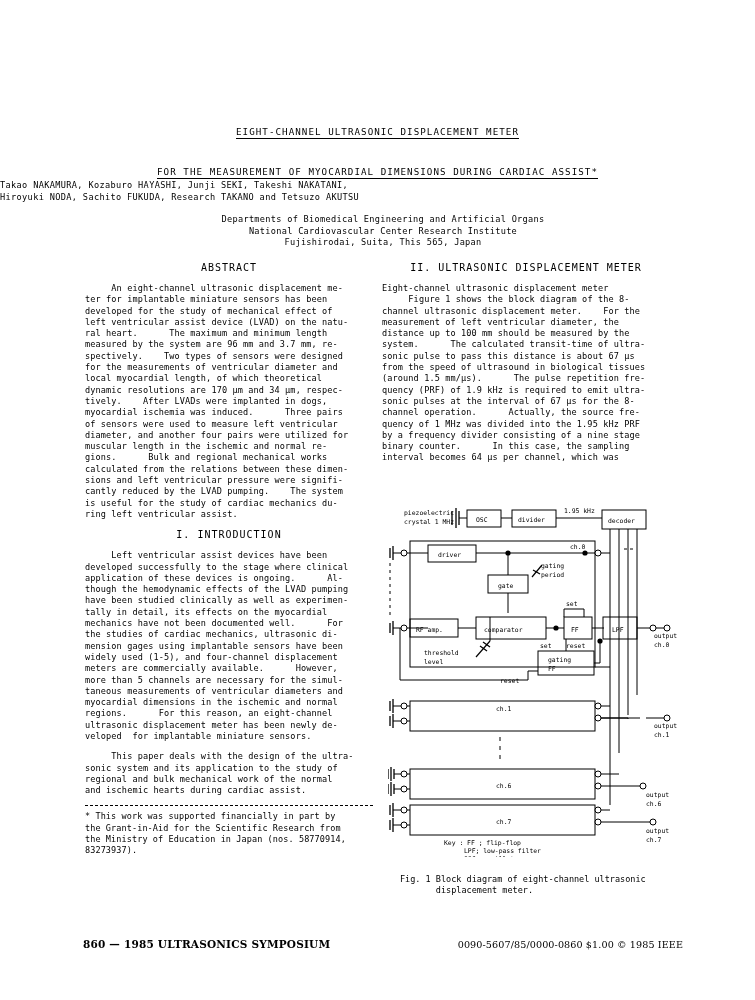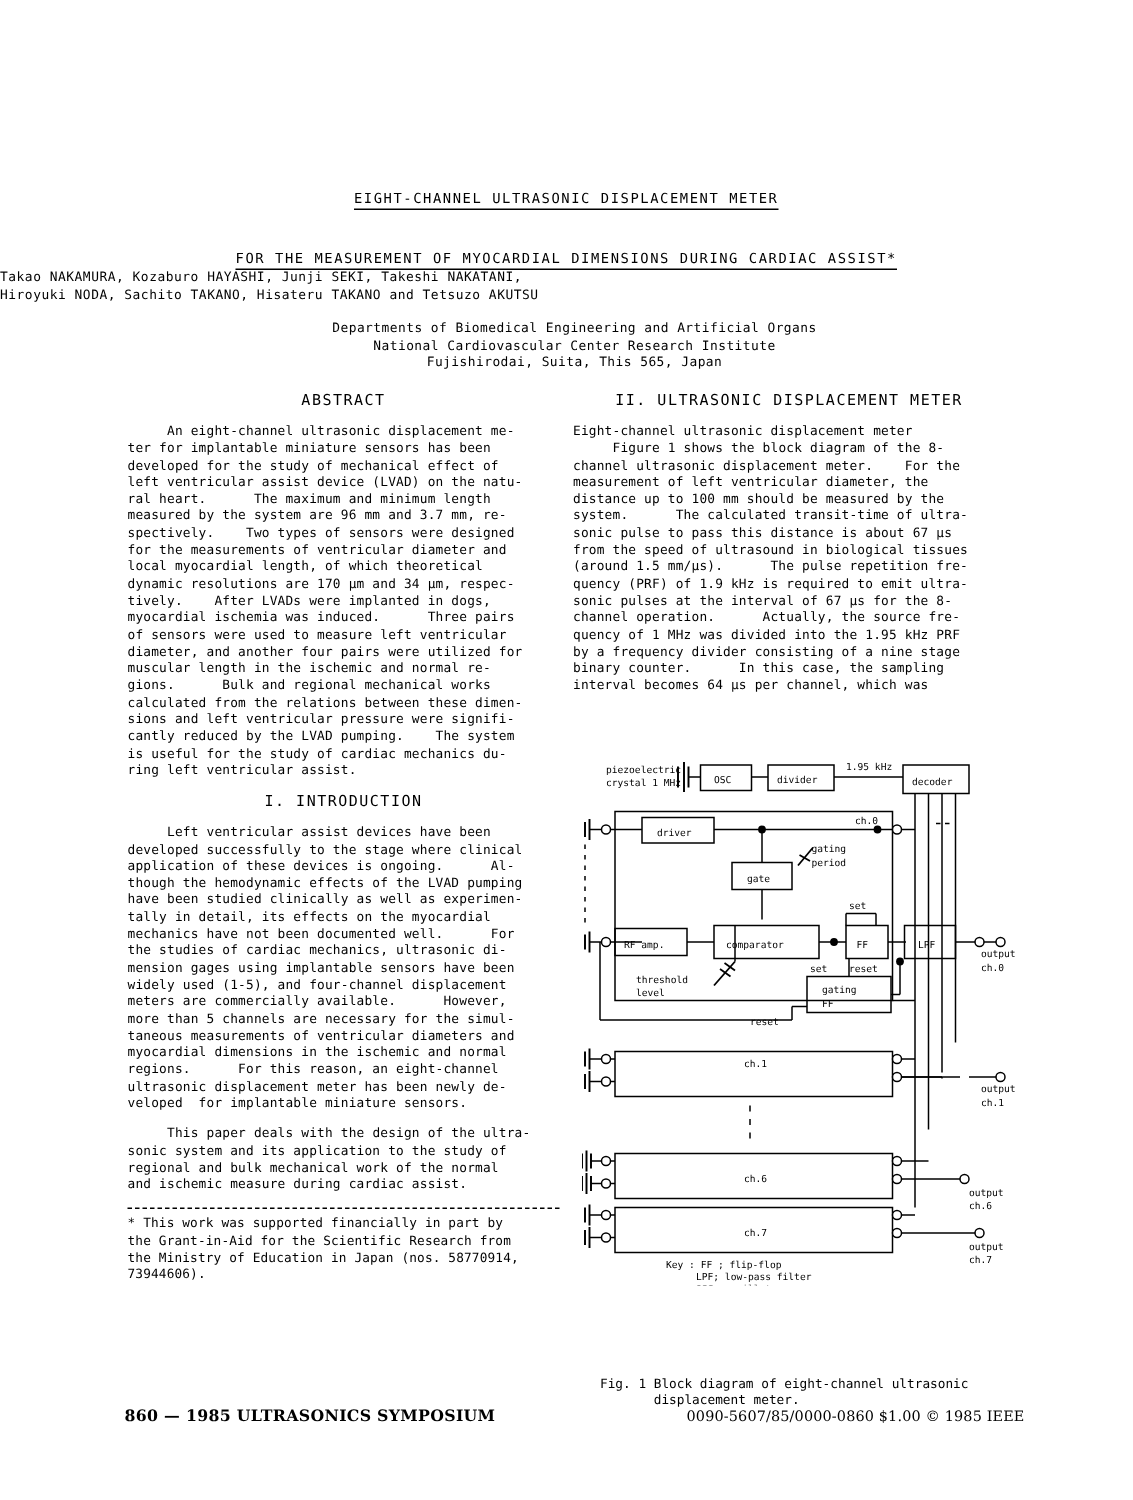--- a/index.html
+++ b/index.html
@@ -63,21 +63,21 @@
     font-size:8.5px;line-height:11.3px;
     white-space:pre-wrap;letter-spacing:.1px;
   }
 
   
   .figure{
     position:absolute;left:388px;top:505px;width:292px;height:352px;
   }
   .fig-svg{display:block;}
   .figcap{
-    position:absolute;left:400px;top:918px;width:280px;
+    position:absolute;left:400px;top:874px;width:280px;
     font-size:8.5px;line-height:11.3px;white-space:pre-wrap;
   }
 
   
   .footer{
     position:absolute;left:0;right:0;top:938px;height:20px;
     font-family:"DejaVu Serif","Liberation Serif",serif;
     font-size:10.5px;font-weight:bold;text-align:center;
   }
   .footer-left{position:absolute;left:83px;top:0;letter-spacing:.2px;}
@@ -91,21 +91,21 @@
 
 <div class="page">
 
   <div class="titlewrap">
     <div class="title-line">EIGHT-CHANNEL ULTRASONIC DISPLACEMENT METER</div><br>
     <div class="title-line title-line2">FOR THE MEASUREMENT OF MYOCARDIAL DIMENSIONS DURING CARDIAC ASSIST*</div>
   </div>
 
   <div class="authors">
     <div>Takao NAKAMURA, Kozaburo HAYASHI, Junji SEKI, Takeshi NAKATANI,</div>
-    <div>Hiroyuki NODA, Sachito TAKANO, Hisateru TAKANO and Tetsuzo AKUTSU</div>
+    <div>Hiroyuki NODA, Sachito FUKUDA, Research TAKANO and Tetsuzo AKUTSU</div>
   </div>
 
   <div class="affil">
     <div>Departments of Biomedical Engineering and Artificial Organs</div>
     <div>National Cardiovascular Center Research Institute</div>
     <div>Fujishirodai, Suita, This 565, Japan</div>
   </div>
 
   <div class="col col-left">
     <div class="sec-head">ABSTRACT</div>
@@ -145,27 +145,27 @@
 meters are commercially available.      However,
 more than 5 channels are necessary for the simul-
 taneous measurements of ventricular diameters and
 myocardial dimensions in the ischemic and normal
 regions.      For this reason, an eight-channel
 ultrasonic displacement meter has been newly de-
 veloped  for implantable miniature sensors.</div>
     <div class="para">     This paper deals with the design of the ultra-
 sonic system and its application to the study of
 regional and bulk mechanical work of the normal
-and ischemic measure during cardiac assist.</div>
+and ischemic hearts during cardiac assist.</div>
 
     <hr class="hr-dash">
     <div class="footnote">* This work was supported financially in part by
 the Grant-in-Aid for the Scientific Research from
 the Ministry of Education in Japan (nos. 58770914,
-73944606).</div>
+83273937).</div>
   </div>
 
   <div class="col col-right">
     <div class="sec-head">II. ULTRASONIC DISPLACEMENT METER</div>
     <div class="para noindent">Eight-channel ultrasonic displacement meter</div>
     <div class="para">     Figure 1 shows the block diagram of the 8-
 channel ultrasonic displacement meter.    For the
 measurement of left ventricular diameter, the
 distance up to 100 mm should be measured by the
 system.      The calculated transit-time of ultra-

